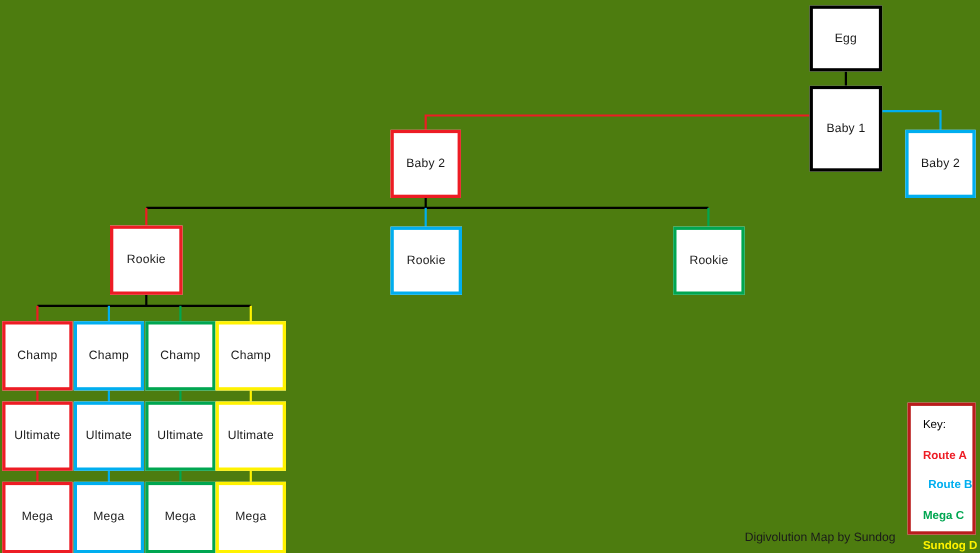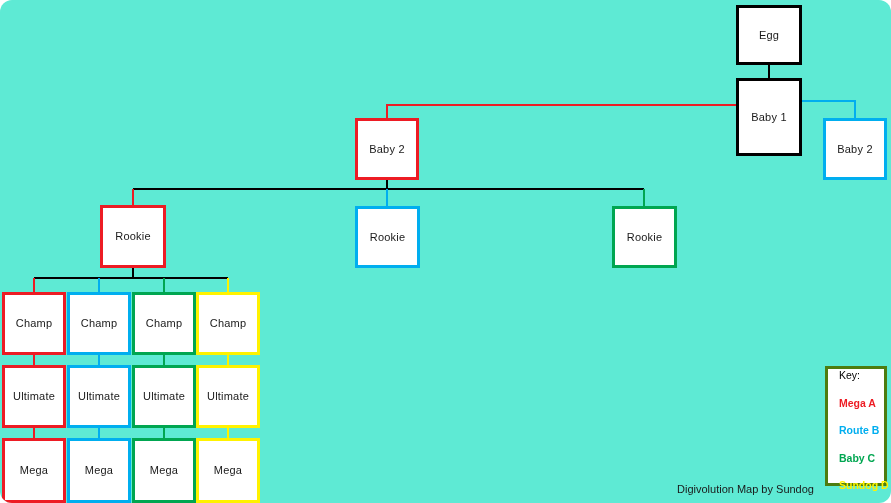--- a/index.html
+++ b/index.html
@@ -9,22 +9,21 @@
     background: #ffffff;
   }
   body {
     font-family: "Liberation Sans", "DejaVu Sans", sans-serif;
   }
   #canvas {
     position: relative;
     width: 891px;
     height: 503px;
     overflow: hidden;
-    background: #5eead4;
-    border-radius: 12px;
+    background: #4d7c0f;
   }
   #wires {
     position: absolute;
     left: 0;
     top: 0;
     width: 891px;
     height: 503px;
     pointer-events: none;
   }
   .node {
@@ -41,23 +40,23 @@
     z-index: 3;
   }
   .node .node-label {
     pointer-events: none;
     white-space: nowrap;
   }
   .key-box {
     position: absolute;
     box-sizing: border-box;
     background: #ffffff;
-    border: 3px solid #4d7c0f;
+    border: 3px solid #b91c1c;
     z-index: 4;
-    padding: 1px 0 0 11px;
+    padding: 12px 0 0 11px;
   }
   .key-row {
     font-size: 10.5px;
     line-height: 1;
     margin-bottom: 17px;
     white-space: nowrap;
     font-weight: bold;
   }
   .key-row.key-title {
     font-weight: normal;
@@ -166,22 +165,22 @@
         <span class="node-label">Mega</span>
       </div>
       <div class="node" style="left: 196px; top: 438px; width: 64px; height: 65px; border: 3px solid rgb(255, 242, 0);">
         <span class="node-label">Mega</span>
       </div>
     </div>
 
   <div class="key-box" id="key-box" style="left: 825px; top: 366px; width: 62px; height: 120px;">
     <div class="key-row key-title">Key:</div>
     <div id="key-entries">
-        <div class="key-row" style="color: rgb(237, 28, 36);">Mega A</div>
-        <div class="key-row" style="color: rgb(0, 174, 239);">Route B</div>
-        <div class="key-row" style="color: rgb(0, 166, 81);">Baby C</div>
+        <div class="key-row" style="color: rgb(237, 28, 36);">Route A</div>
+        <div class="key-row" style="color: rgb(0, 174, 239); text-align: right;">Route B</div>
+        <div class="key-row" style="color: rgb(0, 166, 81);">Mega C</div>
         <div class="key-row" style="color: rgb(255, 242, 0);">Sundog D</div>
       </div>
   </div>
 
   <div class="credit" style="left:677px; top:483px;">Digivolution Map by Sundog</div>
 
 </div>
 
 </body></html>

